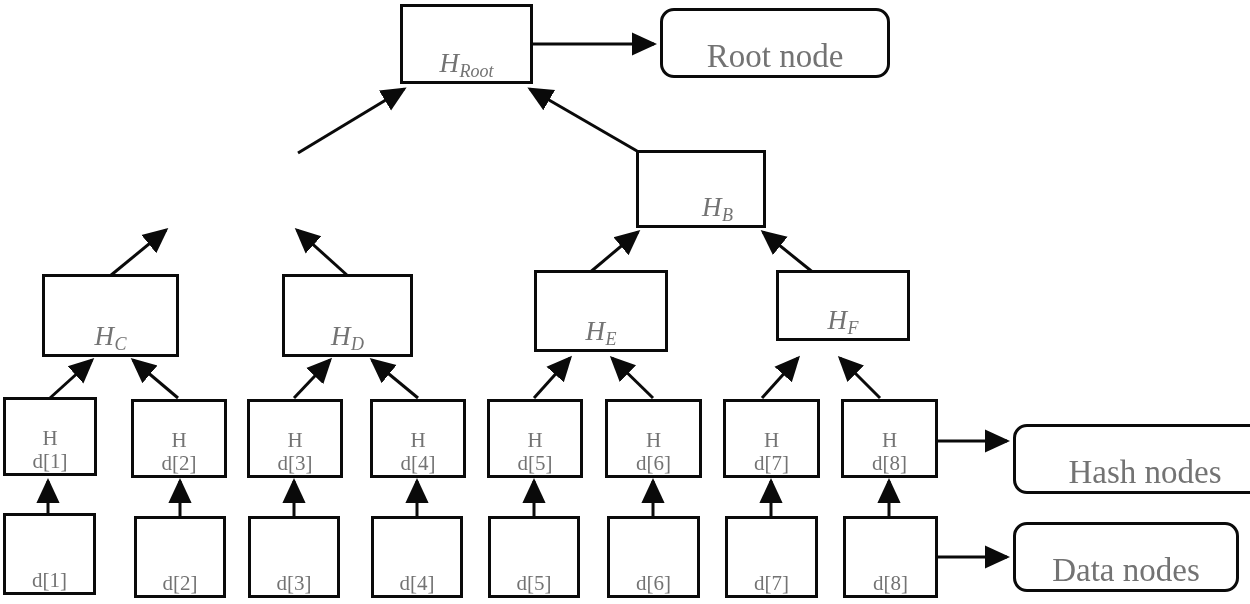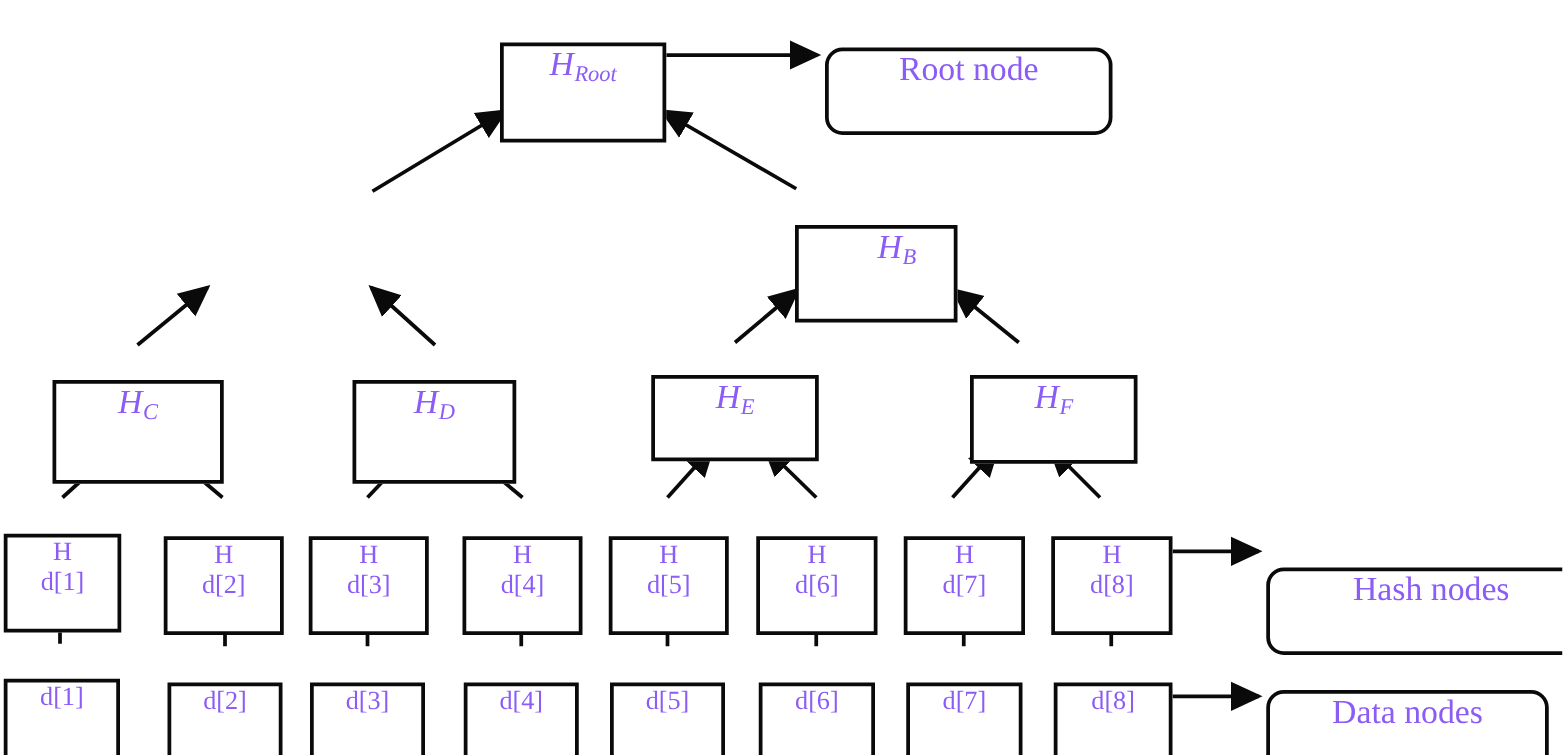--- a/index.html
+++ b/index.html
@@ -24,25 +24,24 @@
     pointer-events: none;
   }
   .node {
     position: absolute;
     box-sizing: border-box;
     border: 3px solid #0a0a0a;
     background: #ffffff;
     display: flex;
     flex-direction: column;
     align-items: center;
-    justify-content: flex-start;
+    justify-content: flex-end;
     text-align: center;
     line-height: 1.08;
-    color: #8b5cf6;
-    margin-top: 30px;
+    color: #737373;
   }
   .rounded {
     border-radius: 14px;
     border-width: 3px;
   }
   .hashlabel {
     font-style: italic;
     font-size: 27px;
     letter-spacing: 0.5px;
   }
@@ -56,21 +55,21 @@
     font-size: 21px;
   }
   .leaf-line2 {
     font-size: 21px;
     margin-top: 1px;
   }
   .block-label {
     font-size: 21px;
   }
   .legend-label {
-    font-size: 27px;
+    font-size: 33px;
   }
 </style>
 </head>
 <body>
 
 <div id="canvas">
 
   <svg class="edges" viewBox="0 0 1250 604">
     <defs>
       <marker id="arrow" markerWidth="9" markerHeight="9" refX="7.4" refY="4.5" orient="auto" markerUnits="strokeWidth">
@@ -129,21 +128,21 @@
   <div class="node" style="left:636px; top:150px; width:130px; height:78px;padding-left:33px;">
     <span class="hashlabel"><span>H</span><span class="sub">B</span></span>
   </div>
 
   <div class="node" style="left:42px; top:274px; width:137px; height:83px;">
     <span class="hashlabel"><span>H</span><span class="sub">C</span></span>
   </div>
   <div class="node" style="left:282px; top:274px; width:131px; height:83px;">
     <span class="hashlabel"><span>H</span><span class="sub">D</span></span>
   </div>
-  <div class="node" style="left:521px; top:270px; width:134px; height:69px;">
+  <div class="node" style="left:534px; top:270px; width:134px; height:82px;">
     <span class="hashlabel"><span>H</span><span class="sub">E</span></span>
   </div>
   <div class="node" style="left:776px; top:270px; width:134px; height:71px;">
     <span class="hashlabel"><span>H</span><span class="sub">F</span></span>
   </div>
 
   <div class="node" style="left:3px; top:397px; width:94px; height:79px;">
     <span class="leaf-line1">H</span>
     <span class="leaf-line2">d[1]</span>
   </div>

